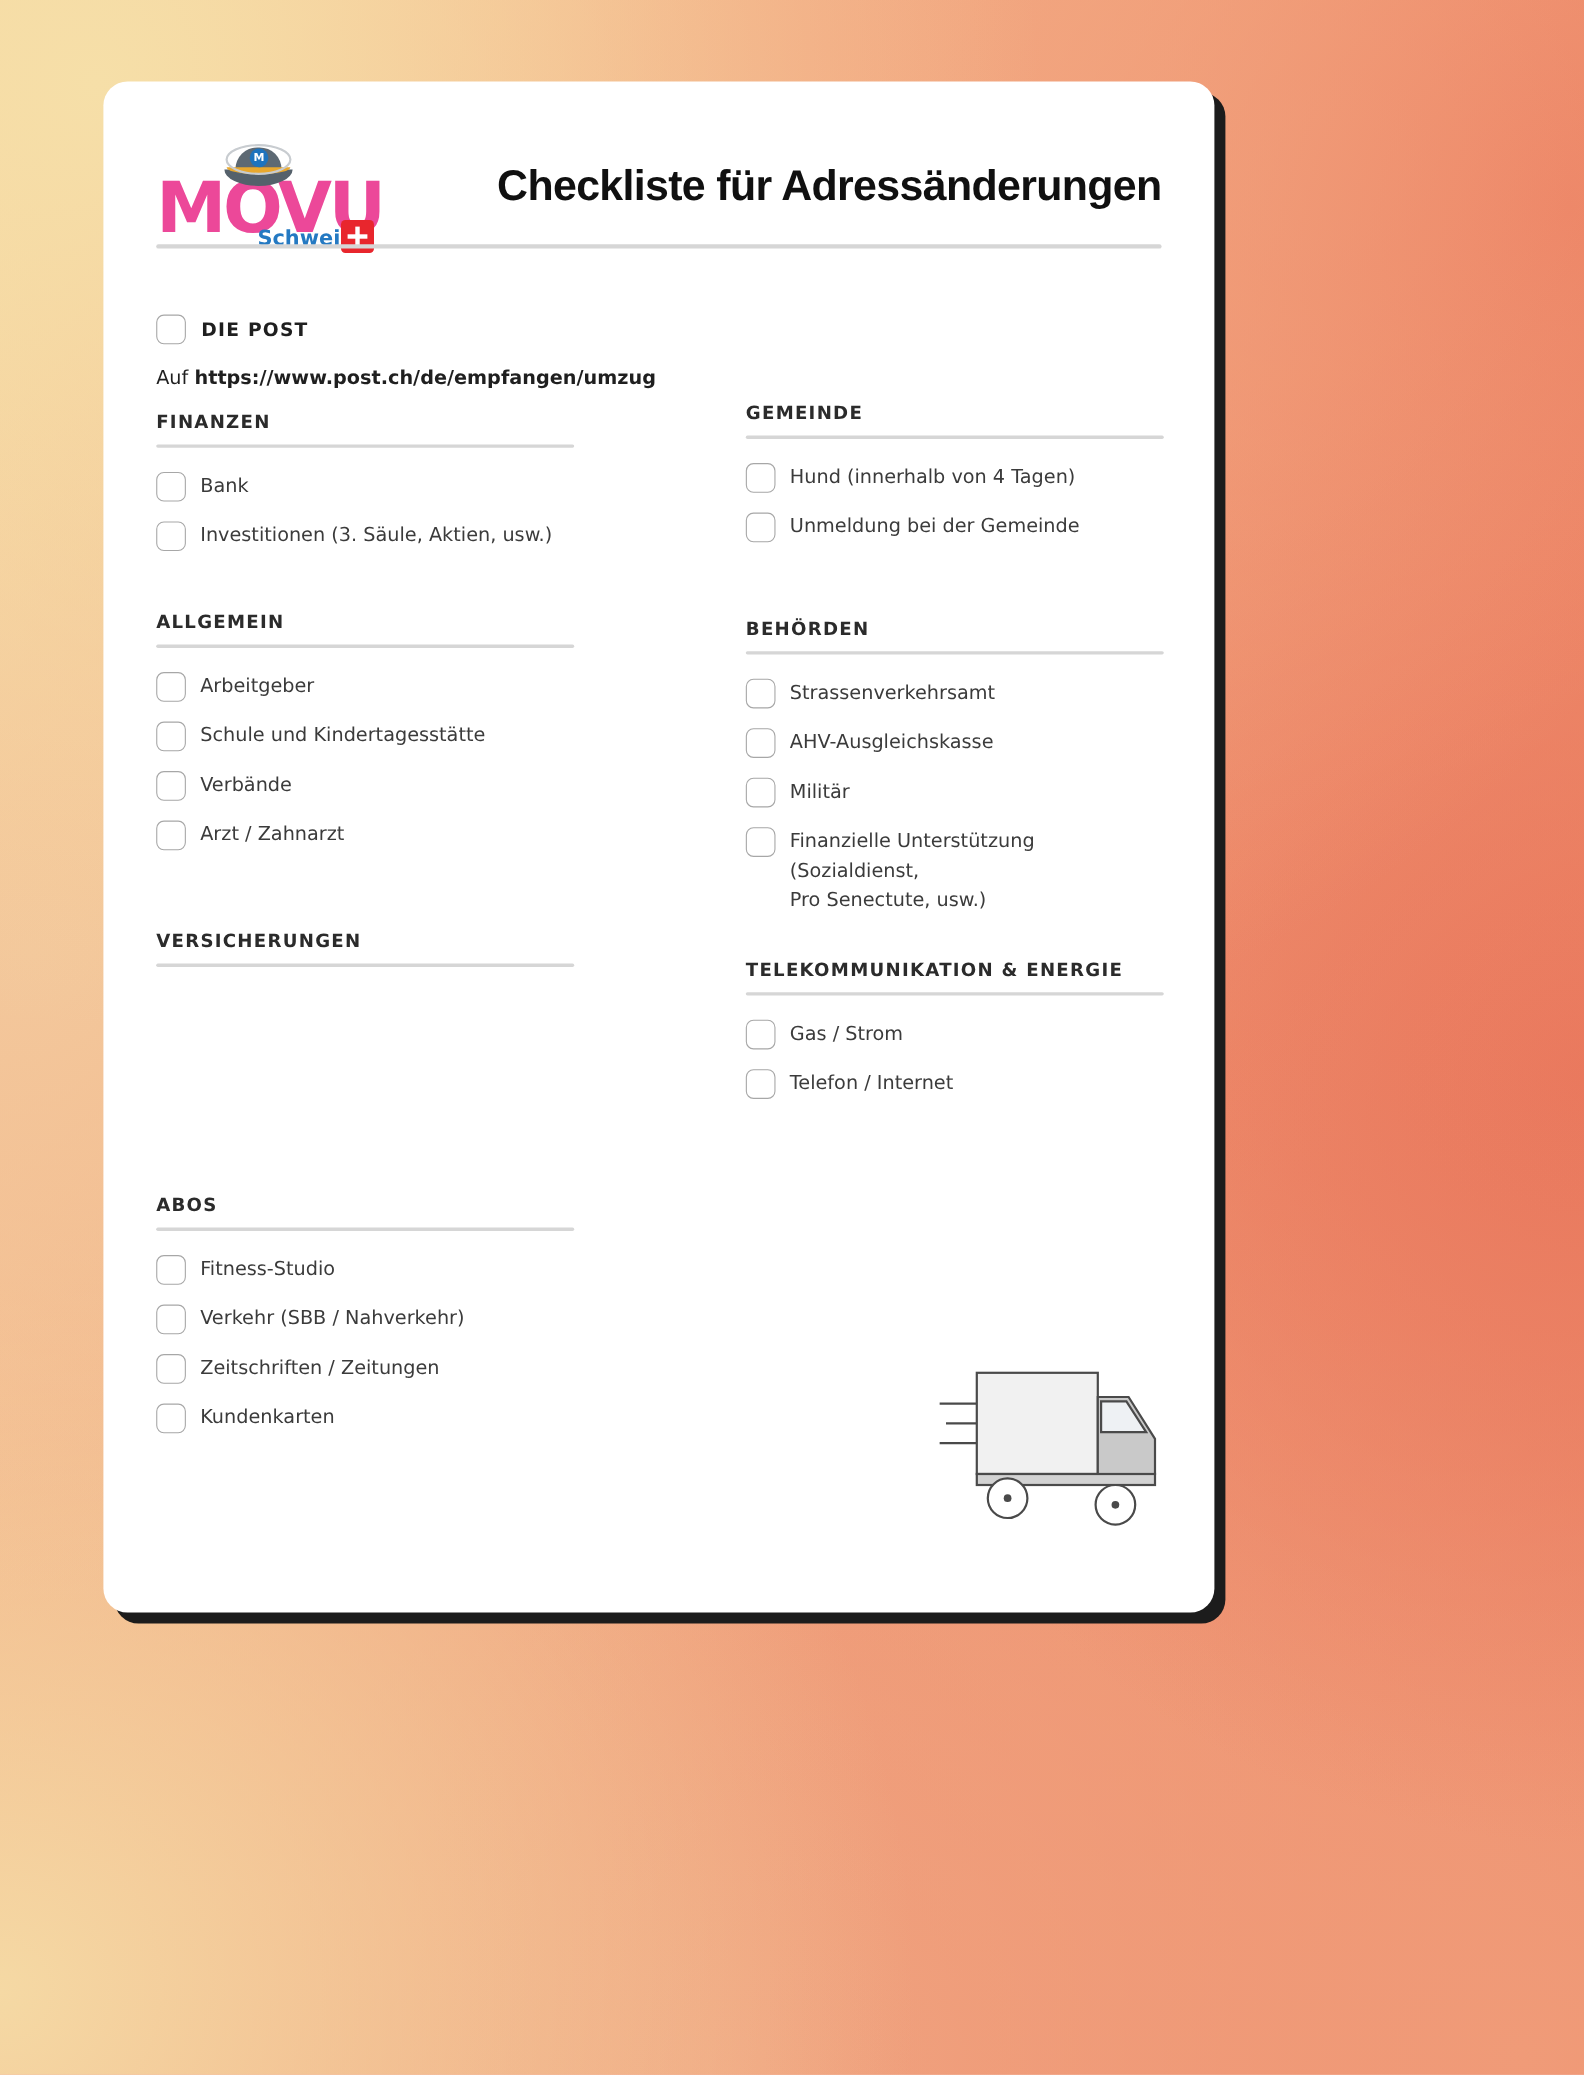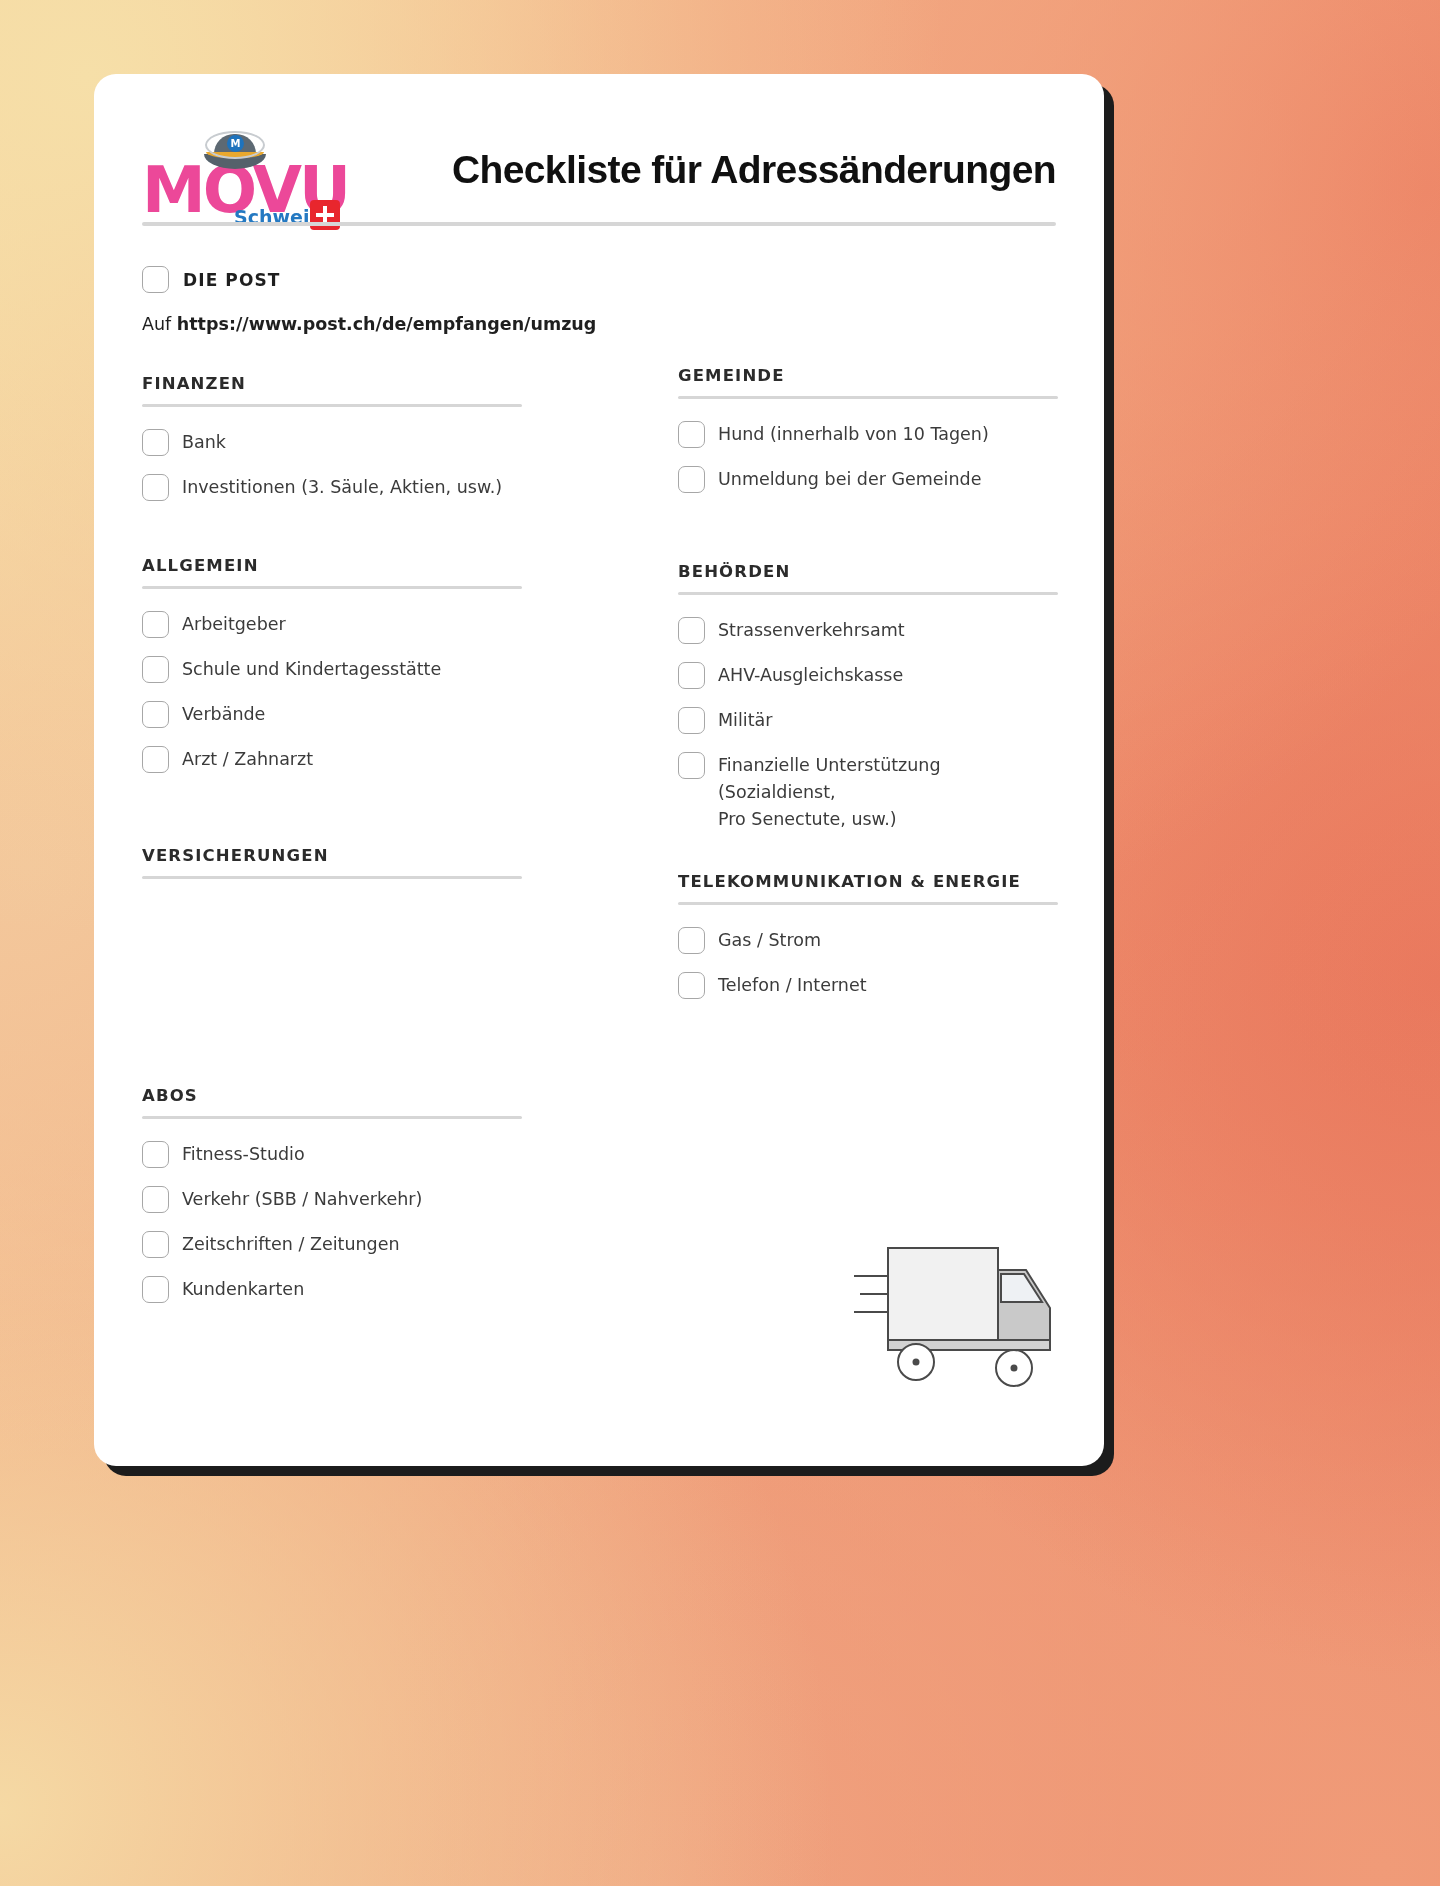--- a/index.html
+++ b/index.html
@@ -181,20 +181,21 @@
     position: absolute;
     left: 48px;
     top: 192px;
     width: 600px;
   }
 
   .post-row {
     display: flex;
     align-items: center;
     gap: 14px;
+    margin-top: 20px;
   }
 
   .post-label {
     font-family: "DejaVu Sans", sans-serif;
     font-weight: 700;
     font-size: 17px;
     letter-spacing: 1.1px;
     color: #1f1f1f;
   }
 
@@ -378,21 +379,21 @@
         </div>
       </div>
     </div>
   <div class="col col-right">
       <div class="section" style="top: 292px;">
         <div class="sec-title">GEMEINDE</div>
         <div class="sec-rule"></div>
         <div class="items">
           <div class="item">
             <div class="cb"></div>
-            <div class="item-label">Hund (innerhalb von 10 Tagen)</div>
+            <div class="item-label">Hund (innerhalb von 4 Tagen)</div>
           </div>
           <div class="item">
             <div class="cb"></div>
             <div class="item-label">Unmeldung bei der Gemeinde</div>
           </div>
         </div>
       </div>
       <div class="section" style="top: 488px;">
         <div class="sec-title">BEHÖRDEN</div>
         <div class="sec-rule"></div>

